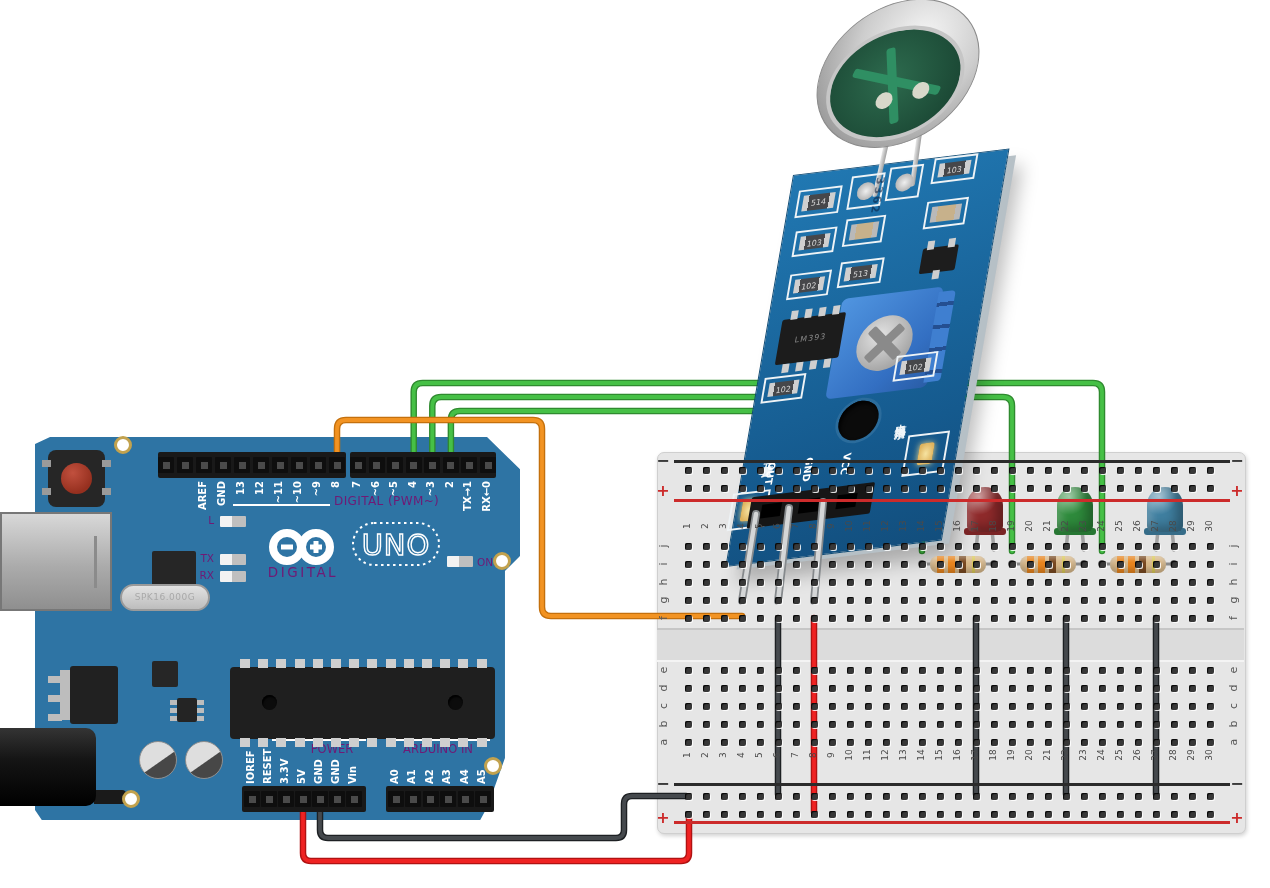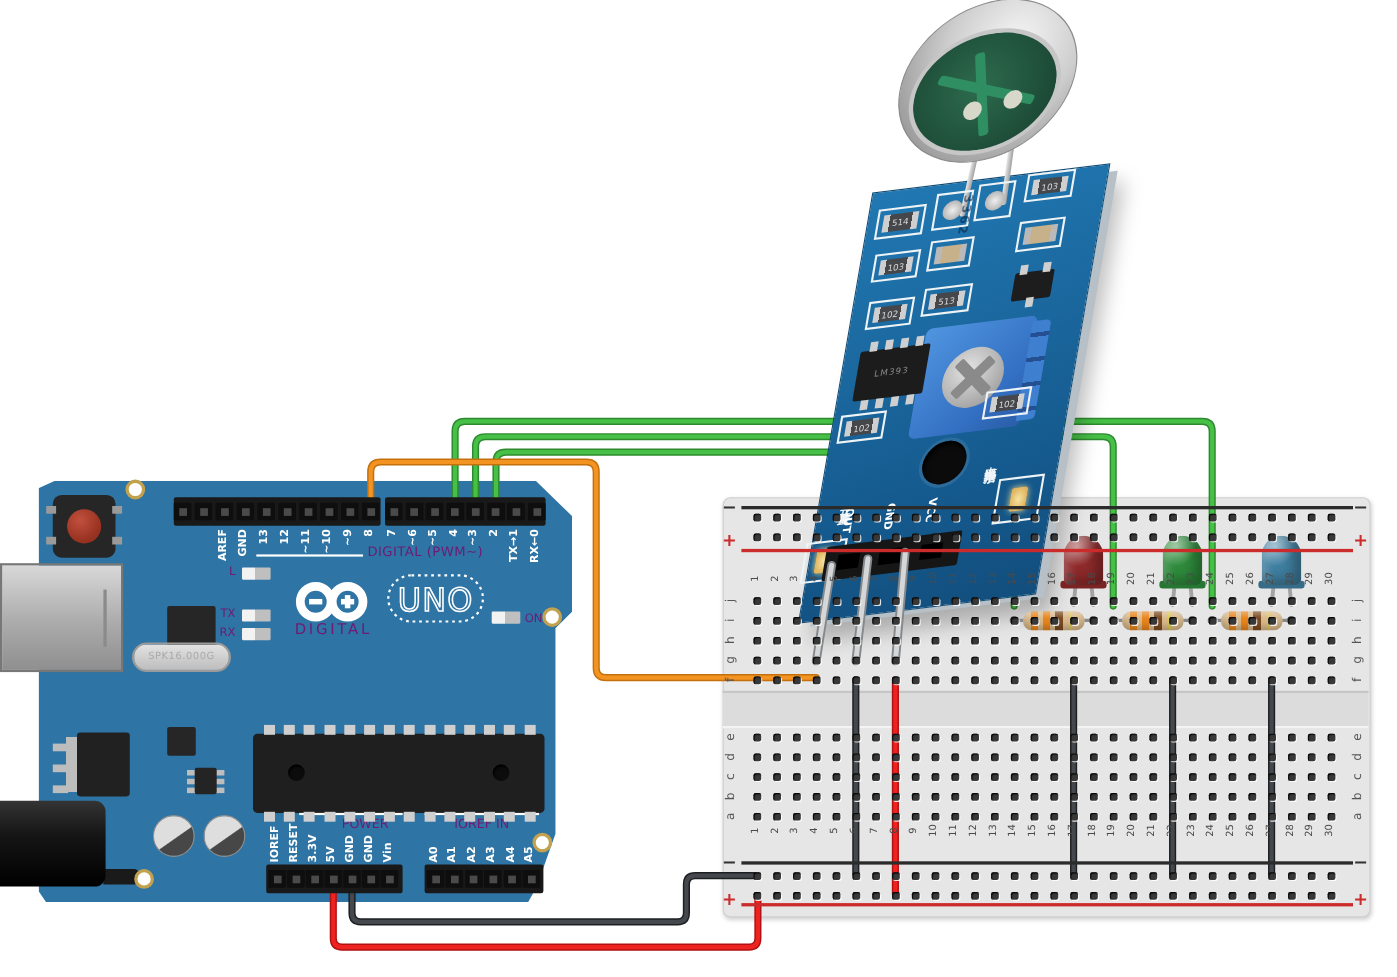--- a/index.html
+++ b/index.html
@@ -152,21 +152,21 @@
   <div class="abs cap-can" style="left:139px;top:741px"></div>
   <div class="abs cap-can" style="left:185px;top:741px"></div>
   <div class="abs mount-hole" style="left:114px;top:436px"></div>
   <div class="abs mount-hole" style="left:493px;top:552px"></div>
   <div class="abs mount-hole" style="left:122px;top:790px"></div>
   <div class="abs mount-hole" style="left:484px;top:757px"></div>
 
   <div class="abs" id="power-line"></div>
   <div class="abs" id="analog-line"></div>
   <div class="abs wlabel" id="power-label">POWER</div>
-  <div class="abs wlabel" id="analog-label">IOREF IN</div>
+  <div class="abs wlabel" id="analog-label">ARDUINO IN</div>
 
   <div class="abs" id="breadboard"></div>
   <div class="abs" id="bb-channel"></div>
 
   <svg class="layer" id="wires-behind" width="1270" height="888">
       <path d="M413.7,466 V392 Q413.7,383 422.7,383 H1093 Q1102,383 1102,392 V551" fill="none" stroke="#2f8a2f" stroke-width="6.5" stroke-linecap="round" stroke-linejoin="round"></path>
       <path d="M413.7,466 V392 Q413.7,383 422.7,383 H1093 Q1102,383 1102,392 V551" fill="none" stroke="#46c046" stroke-width="3.8" stroke-linecap="round" stroke-linejoin="round"></path>
       <path d="M432.3,466 V406 Q432.3,397 441.3,397 H1003 Q1012,397 1012,406 V551" fill="none" stroke="#2f8a2f" stroke-width="6.5" stroke-linecap="round" stroke-linejoin="round"></path>
       <path d="M432.3,466 V406 Q432.3,397 441.3,397 H1003 Q1012,397 1012,406 V551" fill="none" stroke="#46c046" stroke-width="3.8" stroke-linecap="round" stroke-linejoin="round"></path>
       <path d="M450.9,466 V420 Q450.9,411 459.9,411 H913 Q922,411 922,420 V551" fill="none" stroke="#2f8a2f" stroke-width="6.5" stroke-linecap="round" stroke-linejoin="round"></path>

